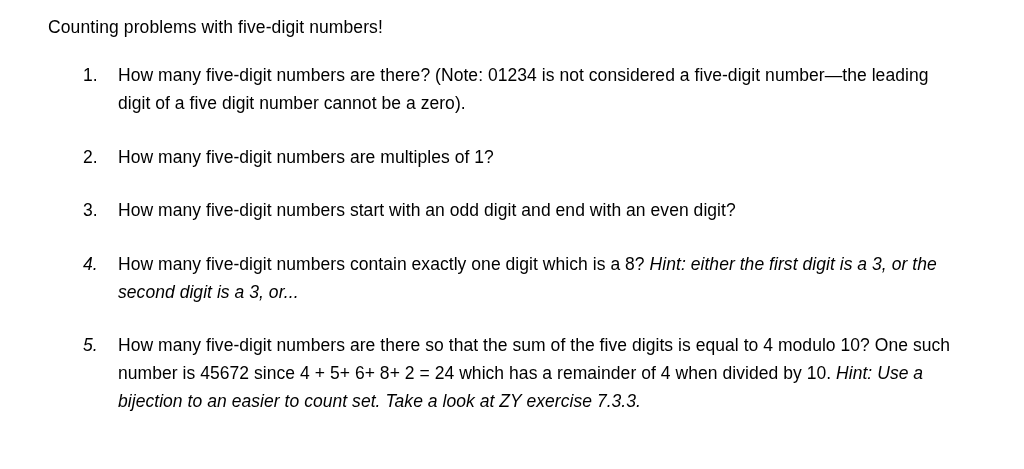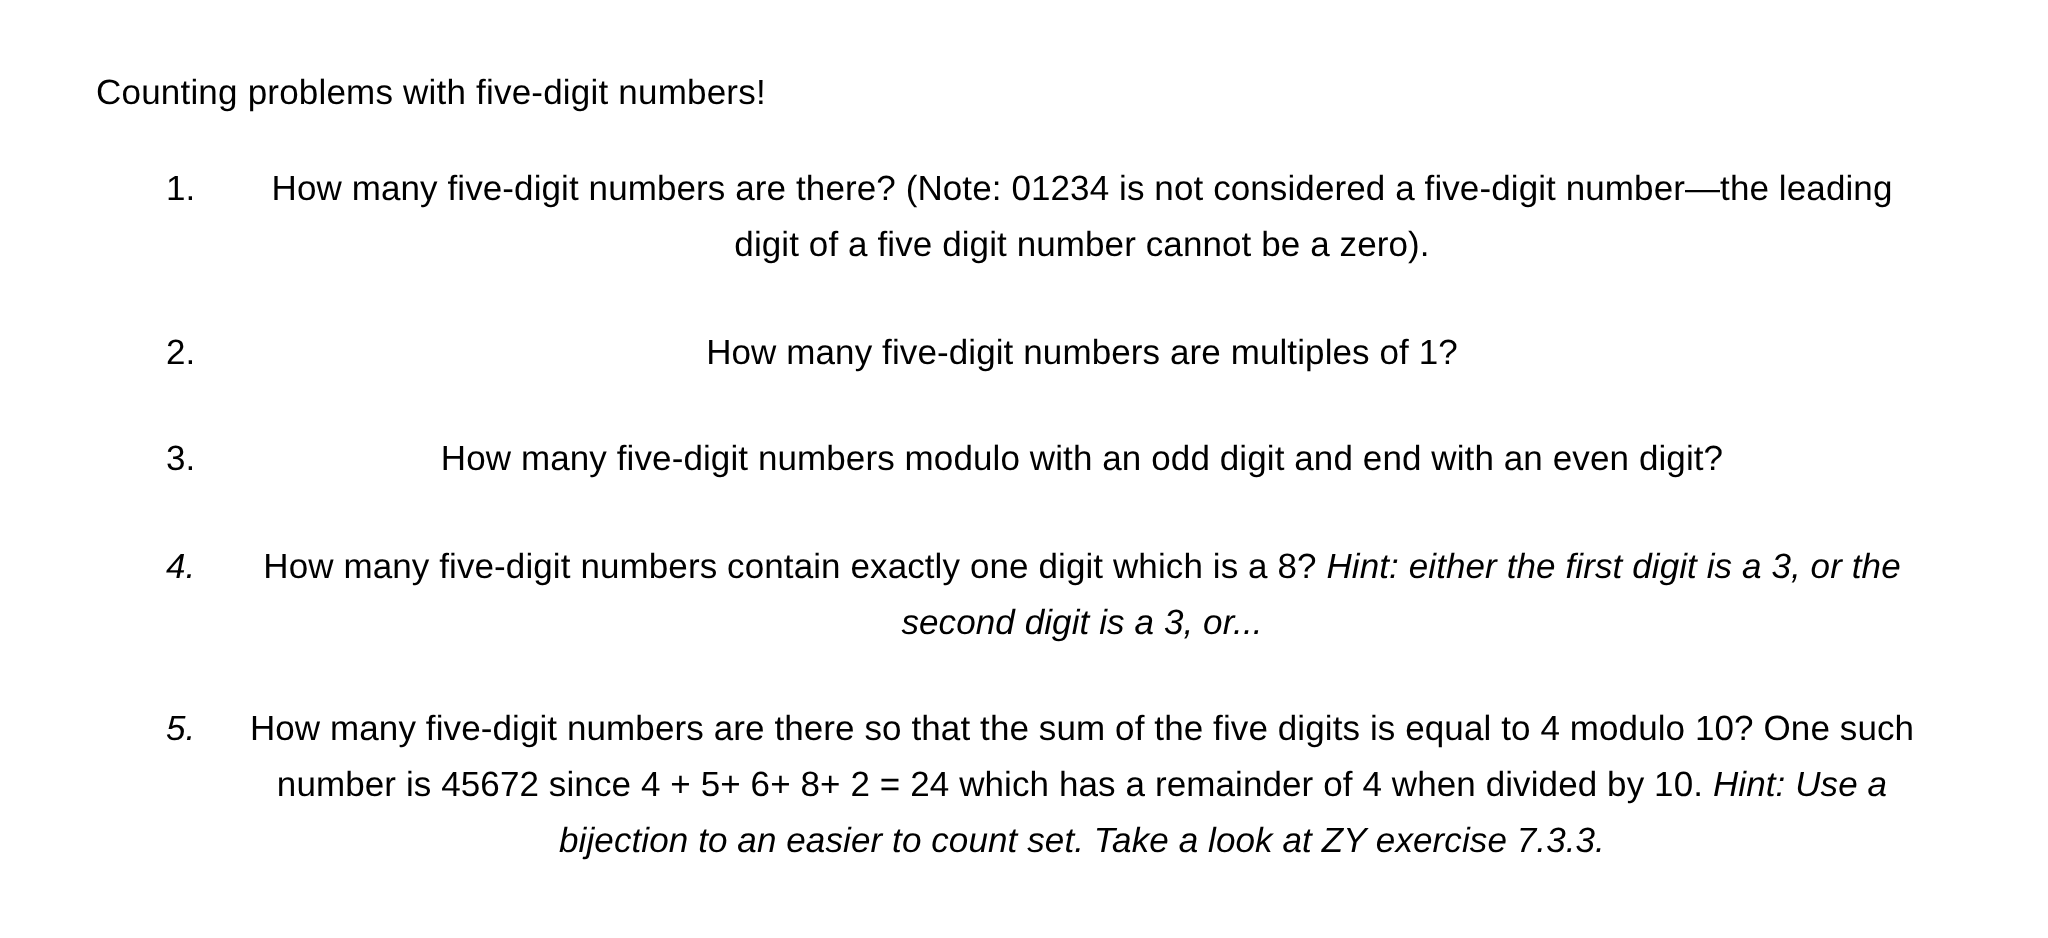--- a/index.html
+++ b/index.html
@@ -12,21 +12,21 @@
     background: #ffffff;
     font-family: "Liberation Sans", sans-serif;
     color: #000000;
     overflow: hidden;
   }
   .page {
     position: relative;
     width: 1024px;
     height: 469px;
     box-sizing: border-box;
-    padding: 34px 60px 0 48px;
+    padding: 15px 60px 0 48px;
   }
   .doc-title {
     font-size: 17.5px;
     line-height: 1.45;
     margin: 0 0 22px 0;
     letter-spacing: 0.1px;
   }
   ol.problem-list {
     list-style: none;
     margin: 0;
@@ -49,21 +49,20 @@
     top: 0;
     width: 26px;
     text-align: left;
     font-size: 17.5px;
   }
   li.italic-num .item-number {
     font-style: italic;
   }
   .item-text {
     display: block;
-    text-align: center;
   }
   .hint {
     font-style: italic;
   }
 </style>
 </head>
 <body>
 
 <div class="page">
 
@@ -76,21 +75,21 @@
       <span class="item-text"><span>How many five-digit numbers are there? (Note: 01234 is not considered a five-digit number—the leading digit of a five digit number cannot be a zero).</span><span class="hint"></span></span>
     </li>
 
     <li>
       <span class="item-number">2.</span>
       <span class="item-text"><span>How many five-digit numbers are multiples of 1?</span><span class="hint"></span></span>
     </li>
 
     <li>
       <span class="item-number">3.</span>
-      <span class="item-text"><span>How many five-digit numbers modulo with an odd digit and end with an even digit?</span><span class="hint"></span></span>
+      <span class="item-text"><span>How many five-digit numbers start with an odd digit and end with an even digit?</span><span class="hint"></span></span>
     </li>
 
     <li class="italic-num">
       <span class="item-number">4.</span>
       <span class="item-text"><span>How many five-digit numbers contain exactly one digit which is a 8?  </span><span class="hint">Hint: either the first digit is a 3, or the second digit is a 3, or...</span></span>
     </li>
 
     <li class="italic-num">
       <span class="item-number">5.</span>
       <span class="item-text"><span>How many five-digit numbers are there so that the sum of the five digits is equal to 4 modulo 10? One such number is 45672 since 4 + 5+ 6+ 8+ 2 = 24 which has a remainder of 4 when divided by 10.  </span><span class="hint">Hint: Use a bijection to an easier to count set. Take a look at ZY exercise 7.3.3.</span></span>

